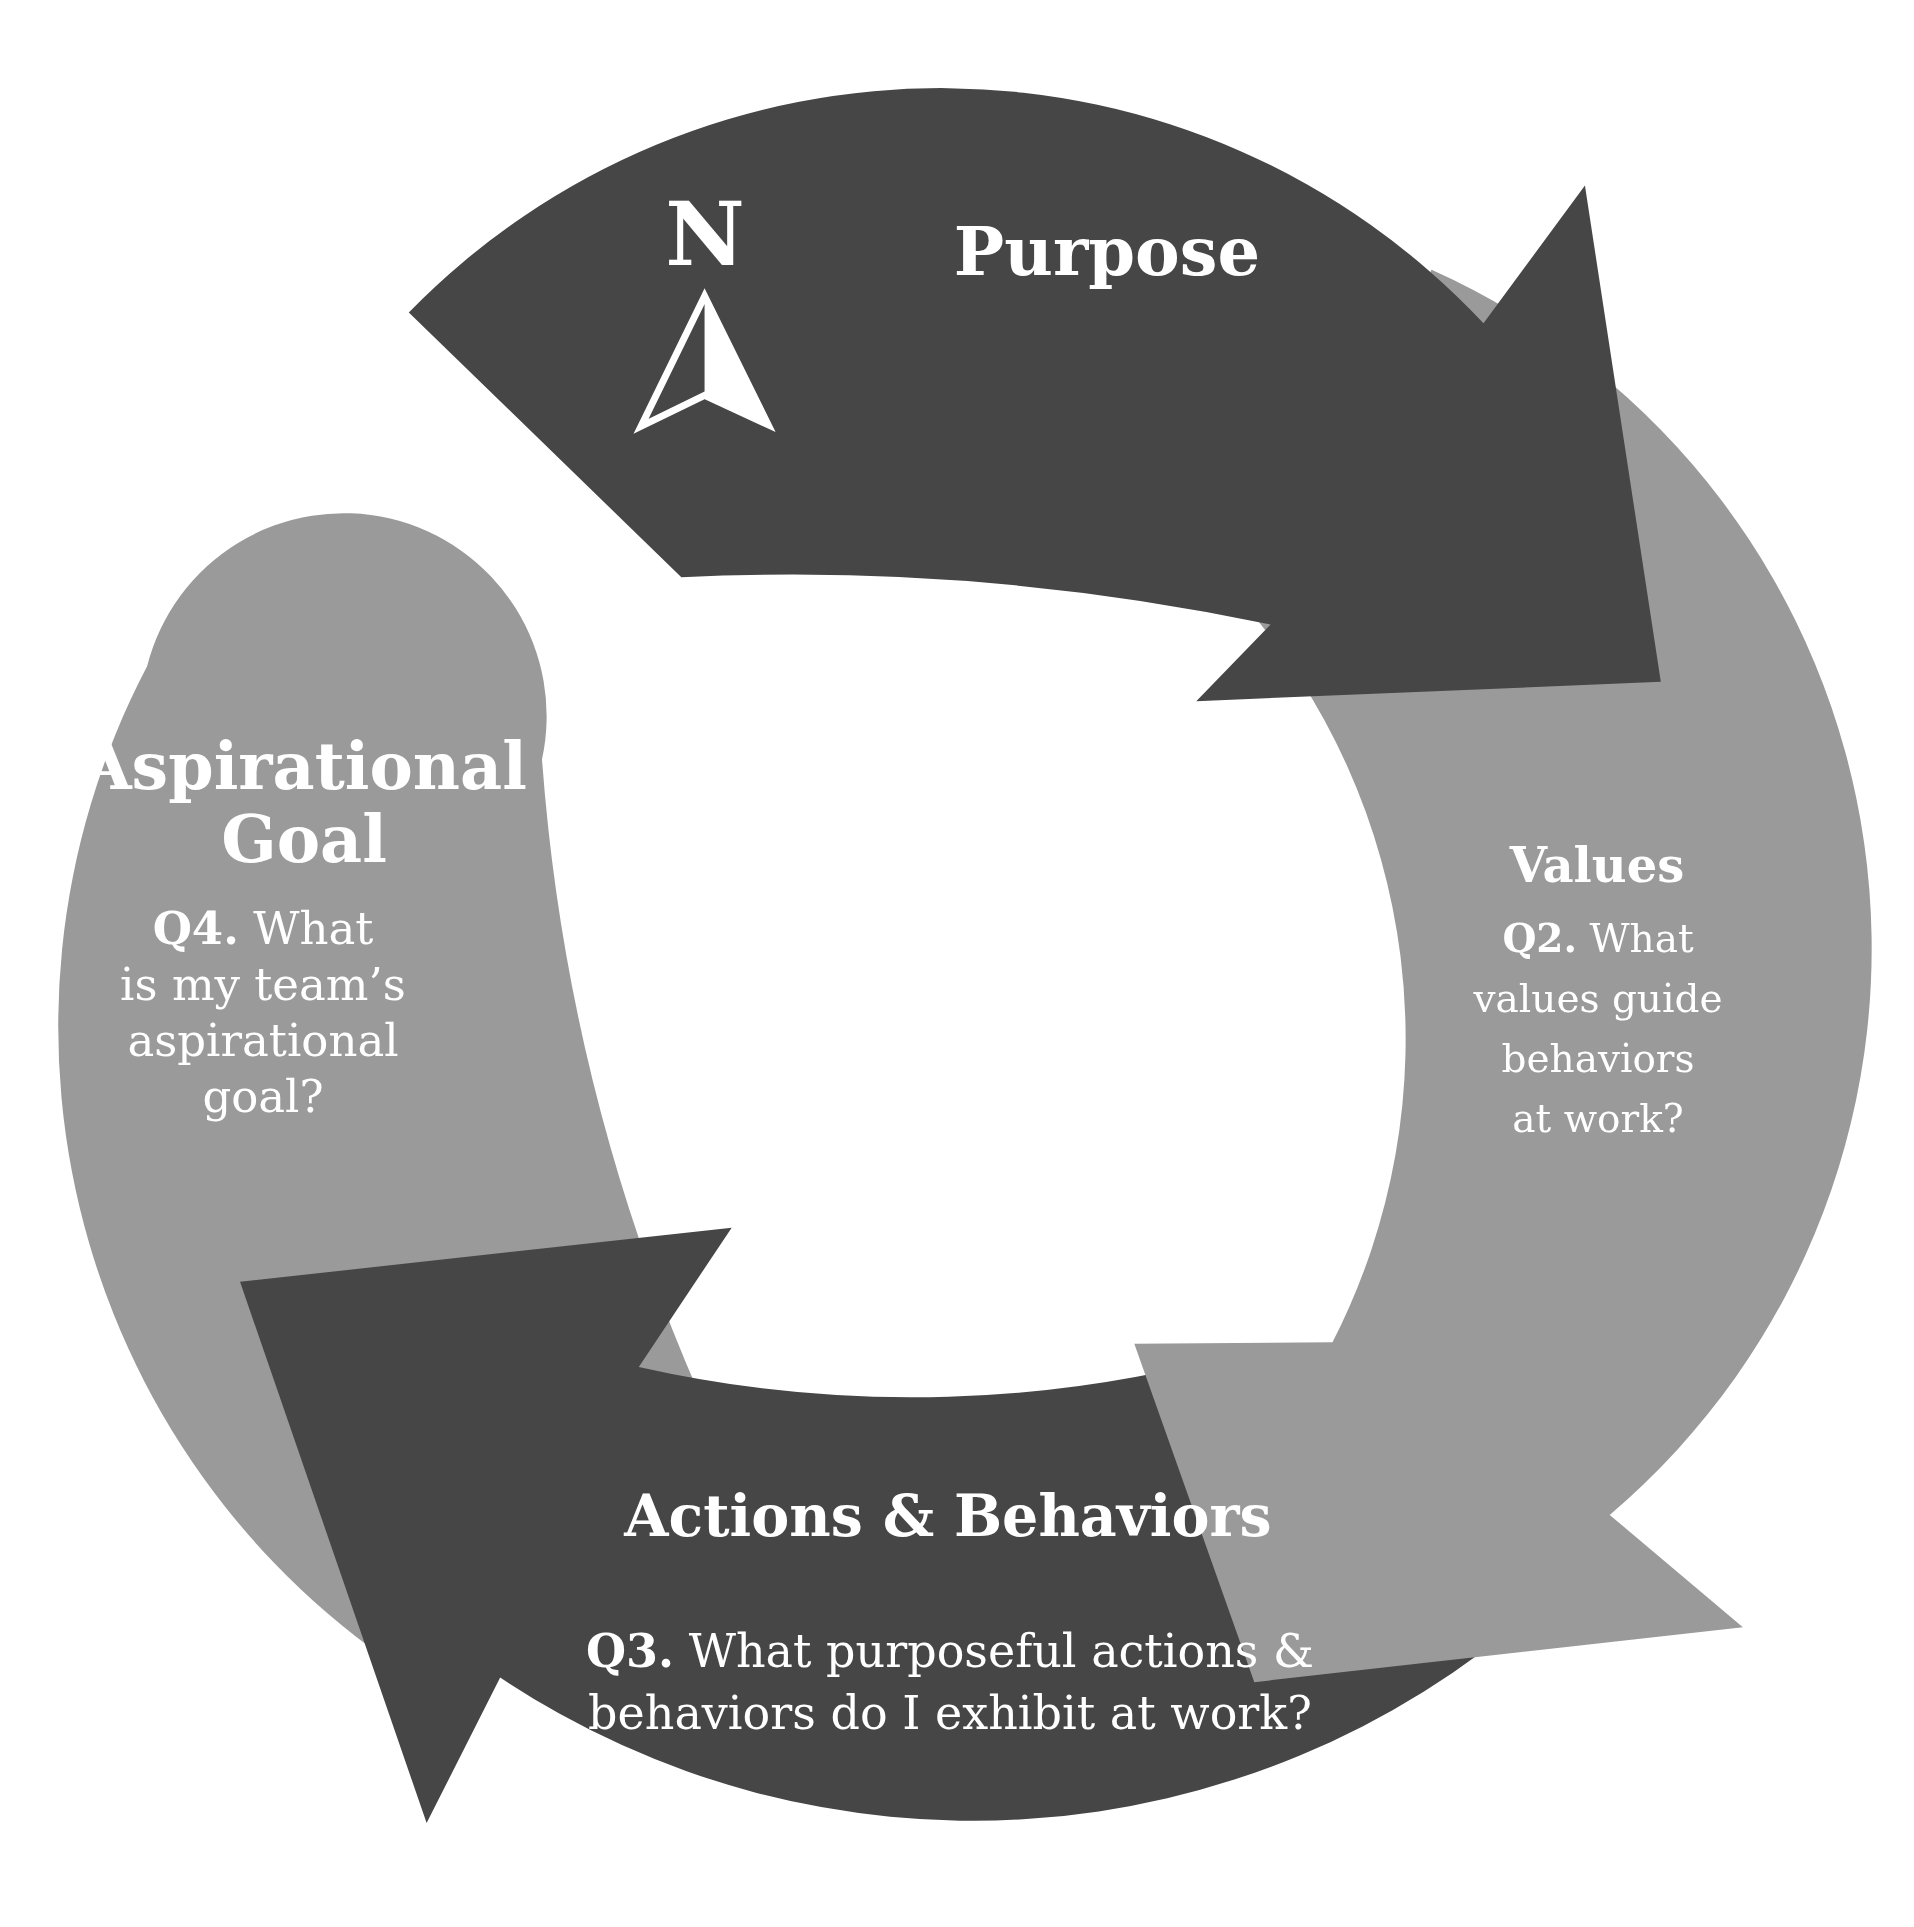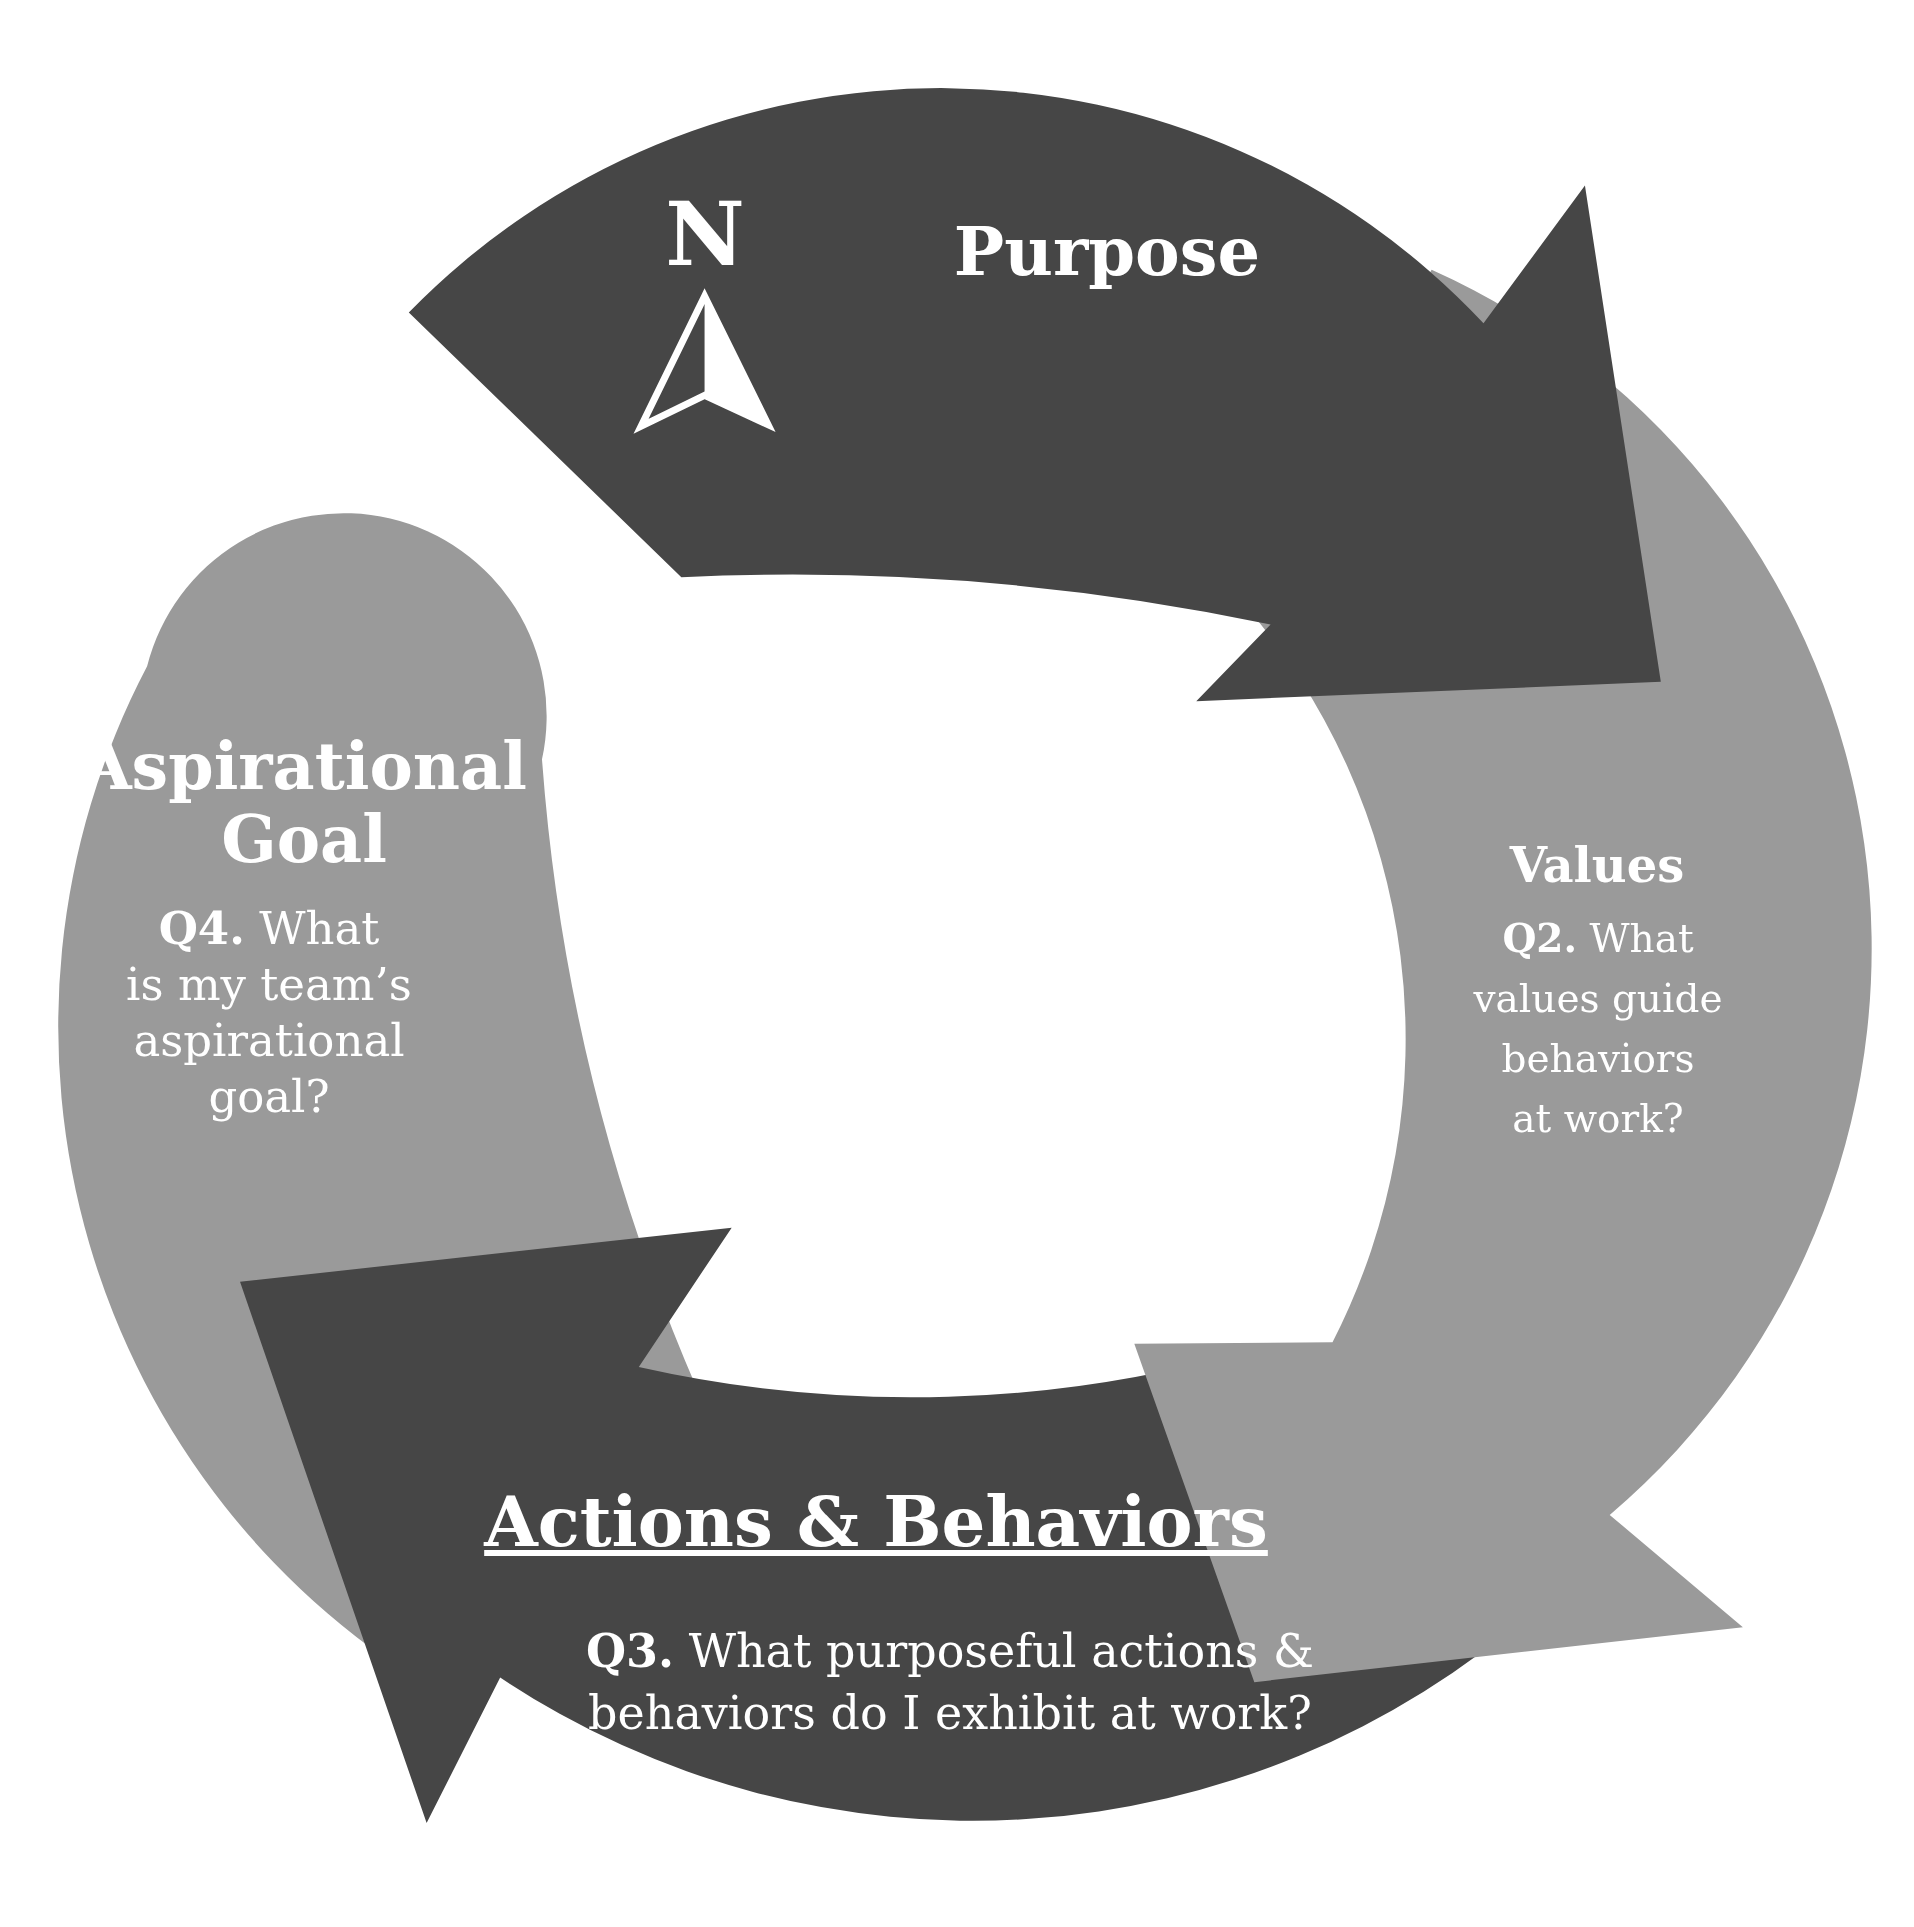--- a/index.html
+++ b/index.html
@@ -21,27 +21,27 @@
   .label {
     position: absolute;
     transform: translateX(-50%);
     text-align: center;
     color: #ffffff;
     white-space: nowrap;
   }
   .heading { font-weight: 700; }
   .h-purpose   { left: 1107px; top: 218px;  font-size: 67px; line-height: 1.0; }
   .h-values    { left: 1597px; top: 841px; font-size: 48px; line-height: 1.0; }
-  .h-actions   { left: 876px; top: 1487px; font-size: 69px; line-height: 1.0; text-decoration: underline; }
+  .h-actions   { left: 948px; top: 1487px; font-size: 57px; line-height: 1.0; }
   .h-goal      { left: 304px;  top: 730px;  font-size: 65px; line-height: 73px; }
   .q-block { font-weight: 400; }
   .q-purpose   { left: 1109px; top: 305px;  font-size: 46px; line-height: 59px; }
   .q-values    { left: 1598px; top: 908px; font-size: 39px; line-height: 60px; }
   .q-actions   { left: 926px; top: 1620px; font-size: 46px; line-height: 62px; margin-left: 24px; }
-  .q-goal      { left: 269px;  top: 901px; font-size: 45px; line-height: 56px; }
+  .q-goal      { left: 263px;  top: 901px; font-size: 45px; line-height: 56px; }
   .q-label { font-weight: 700; }
   .compass-n {
     left: 705px; top: 191px;
     font-size: 87px; line-height: 1.0; font-weight: 700;
   }
 </style>
 </head>
 <body>
 
 <div class="stage">

